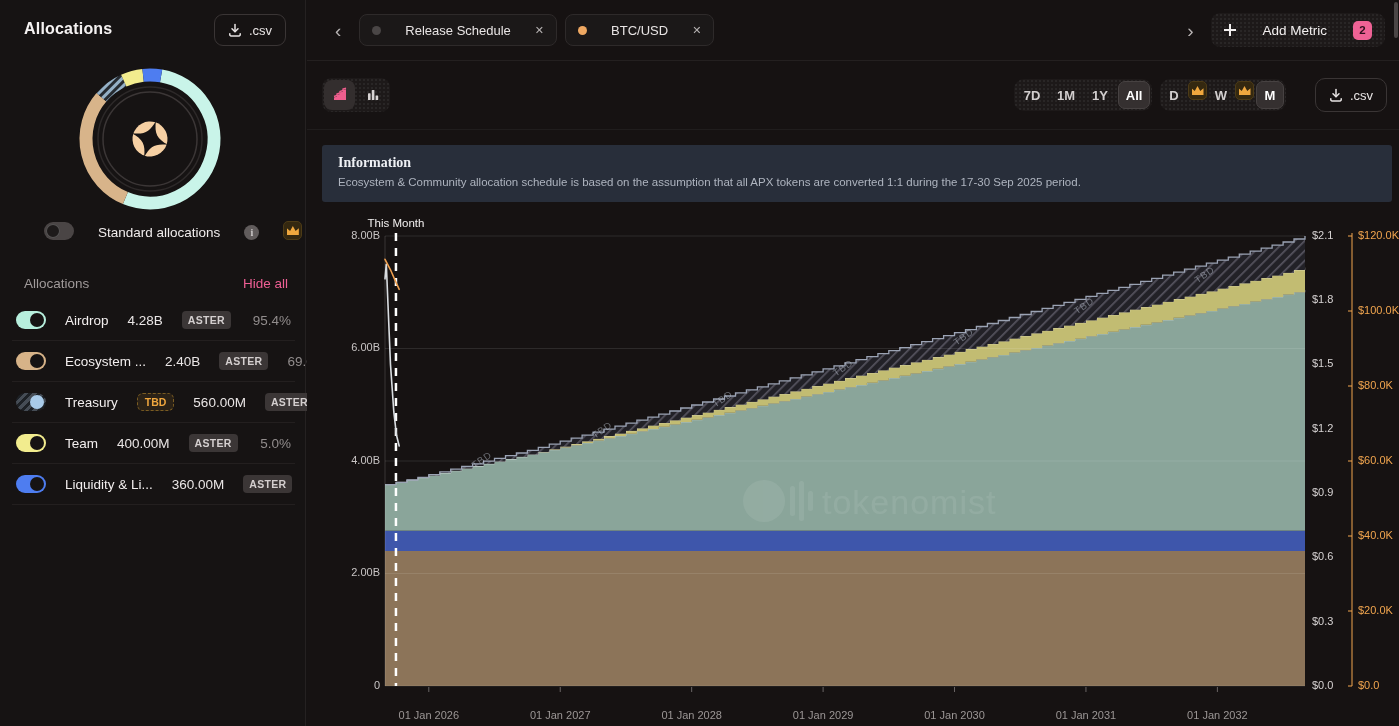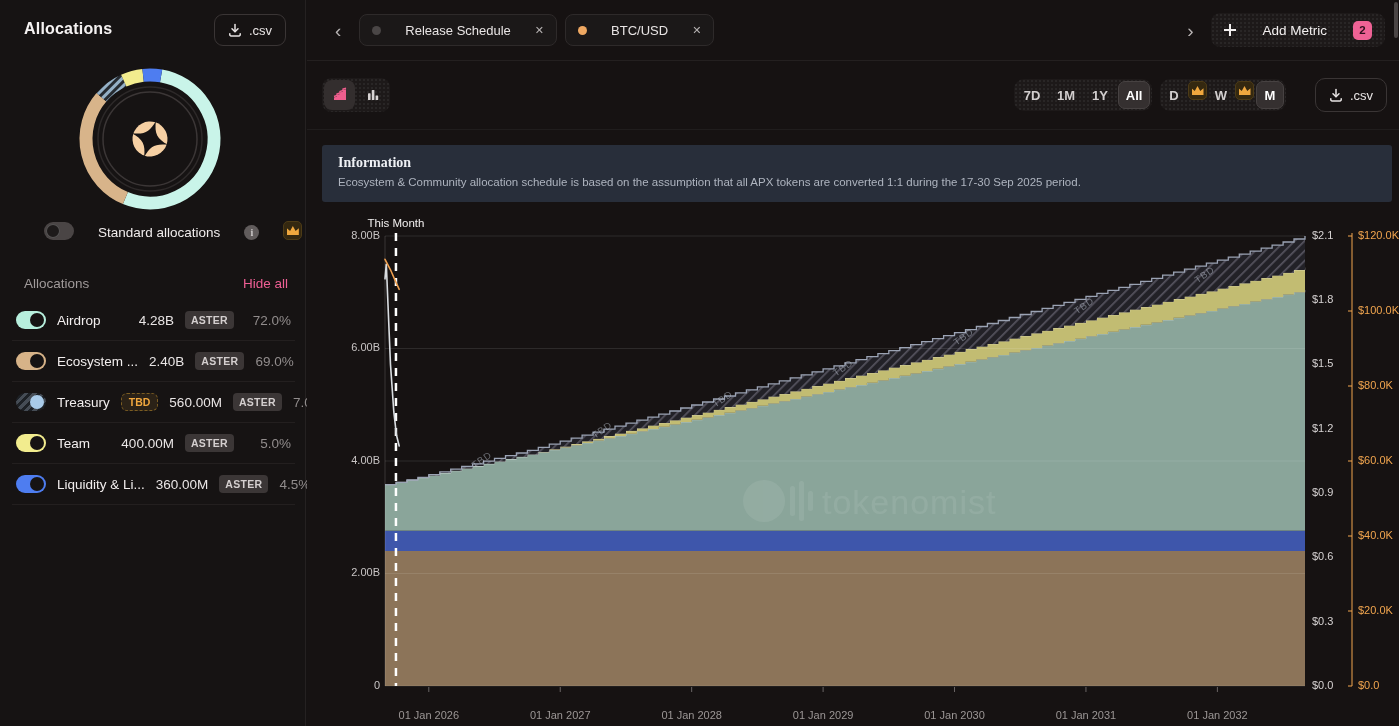--- a/index.html
+++ b/index.html
@@ -25,21 +25,21 @@
   .info-i { width:15px; height:15px; border-radius:50%; background:#615c5c; color:#cfcbcb;
     font:700 10px "Liberation Serif", serif; display:flex; align-items:center; justify-content:center; }
   .crownchip { width:19px; height:19px; border-radius:5px; background:#342810; border:1px solid #4d3b16;
     display:flex; align-items:center; justify-content:center; flex:0 0 auto; }
   .crown { width:12px; height:9px; background:#efa73e;
     clip-path:polygon(0 100%,0 25%,27% 55%,50% 0,73% 55%,100% 25%,100% 100%); }
   .alloc-header { position:absolute; left:24px; right:17px; top:276px; display:flex; justify-content:space-between; align-items:center; }
   .alloc-header .hdr { color:#a09a9a; font-size:13.5px; }
   .hide-all { color:#ee5f94; font-size:13.5px; cursor:pointer; }
   .alloc-list { position:absolute; left:12px; right:10px; top:300px; }
-  .alloc-row { height:41px; display:flex; align-items:center; gap:11px; border-bottom:1px solid #231f1f; padding:0 4px; }
+  .alloc-row { height:41px; display:flex; align-items:center; gap:19px; border-bottom:1px solid #231f1f; padding:0 4px; }
   .alloc-name { color:#f2eeee; font-size:13.5px; font-weight:500; white-space:nowrap; }
   .alloc-amount { margin-left:auto; color:#e9e5e5; font-size:13.5px; }
   .badge-token { background:#3b3636; color:#d4cfcf; font-size:10.5px; font-weight:700; letter-spacing:.3px;
     padding:3px 6px; border-radius:4px; }
   .alloc-pct { width:46px; text-align:right; color:#918c8c; font-size:13.5px; }
   .badge-tbd { background:rgba(240,167,62,0.10); border:1px dashed #7a5c22; color:#f0a73e;
     font-size:10.5px; font-weight:700; padding:2px 7px; border-radius:6px; }
   .toggle { width:30px; height:18px; border-radius:9px; position:relative; display:inline-block; flex:0 0 auto; cursor:pointer; }
   .toggle .knob { position:absolute; top:2px; width:14px; height:14px; border-radius:50%; background:#161313; }
   .toggle.on .knob { right:2px; }
@@ -145,21 +145,21 @@
     <span class="hide-all">Hide all</span>
   </div>
   <div class="alloc-list" id="alloc-list">
       <div class="alloc-row">
         <span class="toggle on" style="background: rgb(183, 239, 221);">
           <span class="knob"></span>
         </span>
         <span class="alloc-name">Airdrop</span>
         <span class="alloc-amount">4.28B</span>
         <span class="badge-token">ASTER</span>
-        <span class="alloc-pct">72.0%</span>
+        <span class="alloc-pct">95.4%</span>
       </div>
       <div class="alloc-row">
         <span class="toggle on" style="background: rgb(215, 179, 136);">
           <span class="knob"></span>
         </span>
         <span class="alloc-name">Ecosystem ...</span>
         <span class="alloc-amount">2.40B</span>
         <span class="badge-token">ASTER</span>
         <span class="alloc-pct">69.0%</span>
       </div>

